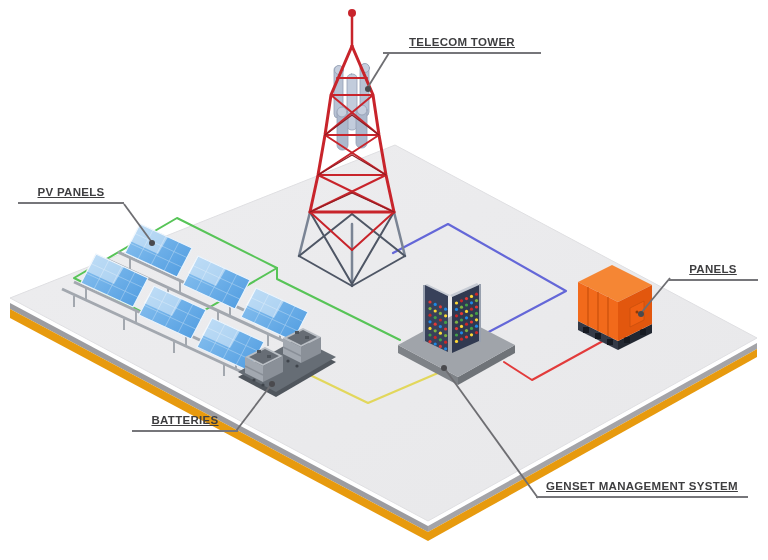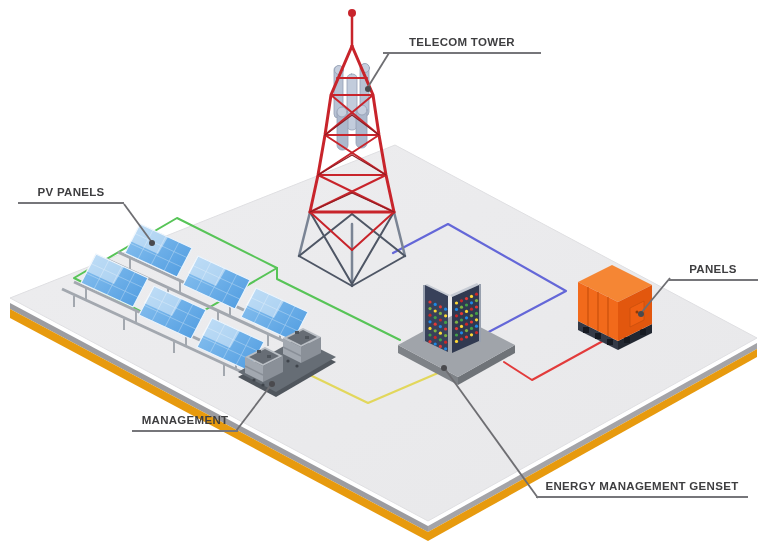--- a/index.html
+++ b/index.html
@@ -13,20 +13,21 @@
     position:absolute;
     color:#3E3E40;
     font-size:11.5px;
     font-weight:bold;
     letter-spacing:.3px;
     text-align:center;
     padding-bottom:3px;
     border-bottom:2px solid #76767A;
     white-space:nowrap;
     line-height:13px;
+    text-decoration:underline;
   }
   #label-pv      {left:18px;  top:186px; width:106px;}
   #label-tower   {left:383px; top:36px;  width:158px;}
   #label-genset  {left:668px; top:263px; width:90px;}
   #label-batt    {left:132px; top:414px; width:106px;}
   #label-ems     {left:536px; top:480px; width:212px;}
 </style>
 </head>
 <body>
 
@@ -328,15 +329,15 @@
       <circle cx="368" cy="89" r="3"></circle>
       <circle cx="641" cy="314" r="3"></circle>
       <circle cx="272" cy="384" r="3"></circle>
       <circle cx="444" cy="368" r="3"></circle>
     </g>
   </svg>
 
   <div id="label-pv" class="callout-label">PV PANELS</div>
   <div id="label-tower" class="callout-label">TELECOM TOWER</div>
   <div id="label-genset" class="callout-label">PANELS</div>
-  <div id="label-batt" class="callout-label">MANAGEMENT</div>
-  <div id="label-ems" class="callout-label">ENERGY MANAGEMENT GENSET</div>
+  <div id="label-batt" class="callout-label">BATTERIES</div>
+  <div id="label-ems" class="callout-label">GENSET MANAGEMENT SYSTEM</div>
 </div>
 
 </body></html>

